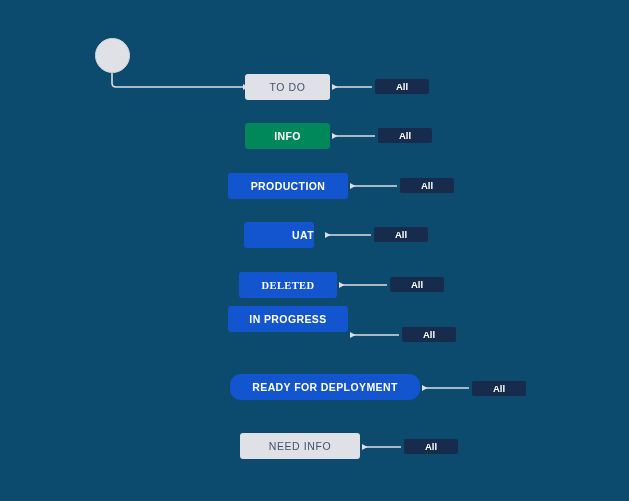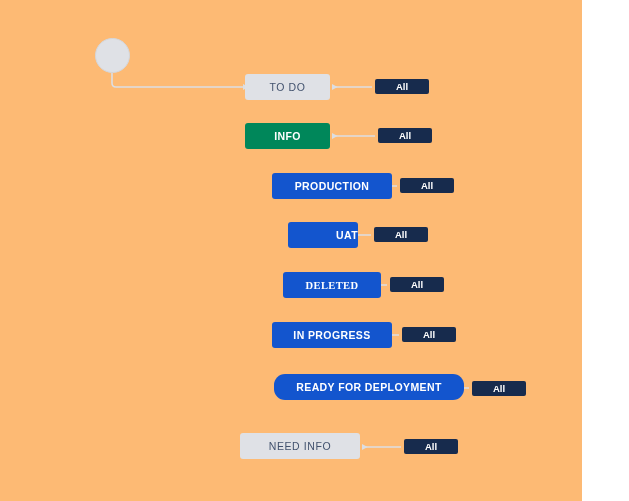--- a/index.html
+++ b/index.html
@@ -6,23 +6,23 @@
     margin: 0;
     padding: 0;
     background: #ffffff;
   }
   body {
     font-family: "Liberation Sans", sans-serif;
     -webkit-font-smoothing: antialiased;
   }
   #canvas {
     position: relative;
-    width: 582px;
+    width: 629px;
     height: 501px;
-    background: #fdba74;
+    background: #0c4a6e;
     overflow: hidden;
   }
   #edge-layer {
     position: absolute;
     left: 0;
     top: 0;
     width: 629px;
     height: 501px;
     pointer-events: none;
   }
@@ -47,21 +47,20 @@
     font-weight: normal;
     letter-spacing: 0.6px;
   }
   .node.status-green {
     background: #00875a;
     color: #ffffff;
   }
   .node.status-blue {
     background: #1355ce;
     color: #ffffff;
-    margin-left: 44px;
   }
   .start-node {
     position: absolute;
     box-sizing: border-box;
     border-radius: 50%;
     background: #dfe1e6;
     border: 1px solid #d4d7dd;
     cursor: pointer;
   }
   .badge {
@@ -121,21 +120,21 @@
       </div>
       <div class="node status-blue" style="left: 228px; top: 173px; width: 120px;">
         <span>PRODUCTION</span>
       </div>
       <div class="node status-blue" style="left: 244px; top: 222px; width: 70px; justify-content: flex-end;">
         <span>UAT</span>
       </div>
       <div class="node status-blue" style="left: 239px; top: 272px; width: 98px; font-family: Liberation Serif, serif;">
         <span>DELETED</span>
       </div>
-      <div class="node status-blue" style="left: 228px; top: 322px; width: 120px;">
+      <div class="node status-blue" style="left: 228px; top: 306px; width: 120px;">
         <span>IN PROGRESS</span>
       </div>
       <div class="node status-blue" style="left: 230px; top: 374px; width: 190px; border-radius: 11px;">
         <span>READY FOR DEPLOYMENT</span>
       </div>
       <div class="node status-grey" style="left: 240px; top: 433px; width: 120px;">
         <span>NEED INFO</span>
       </div>
     </div>
   <div id="badges-holder">

